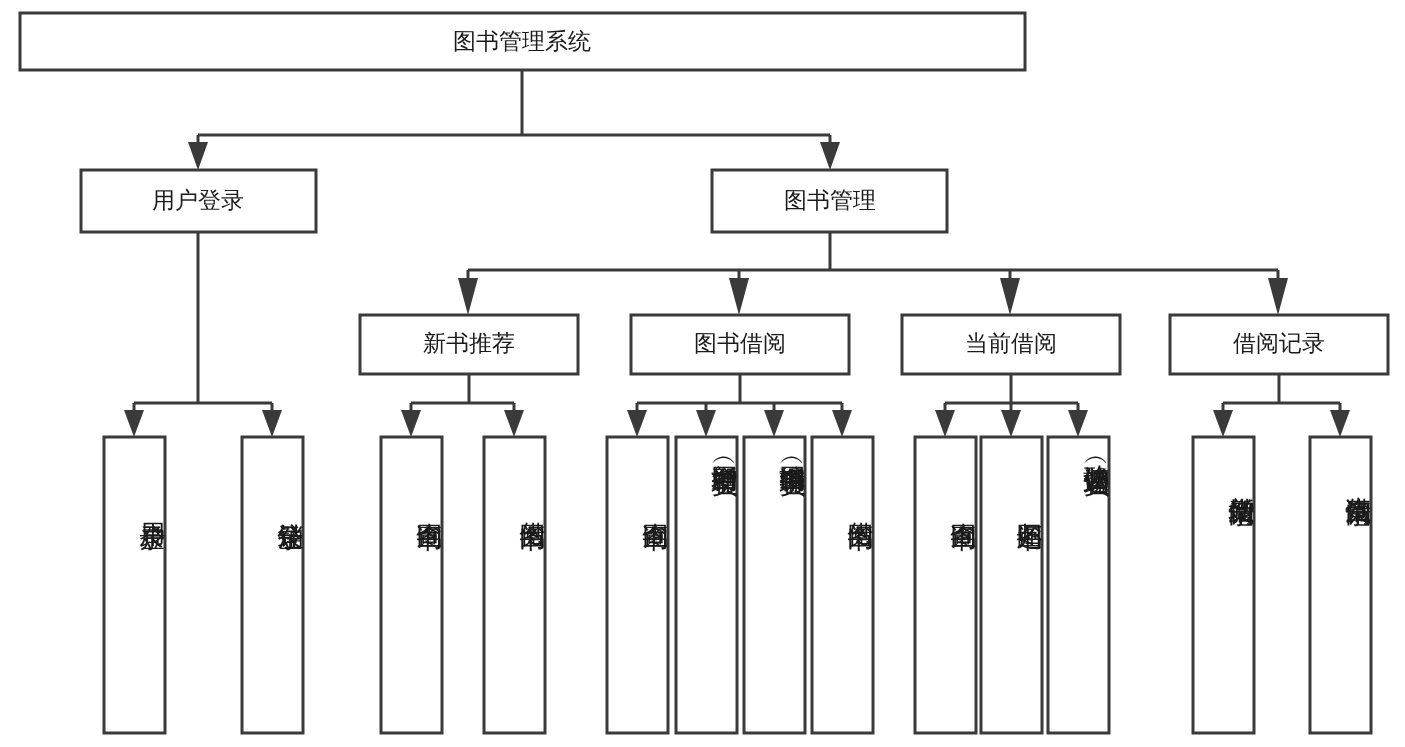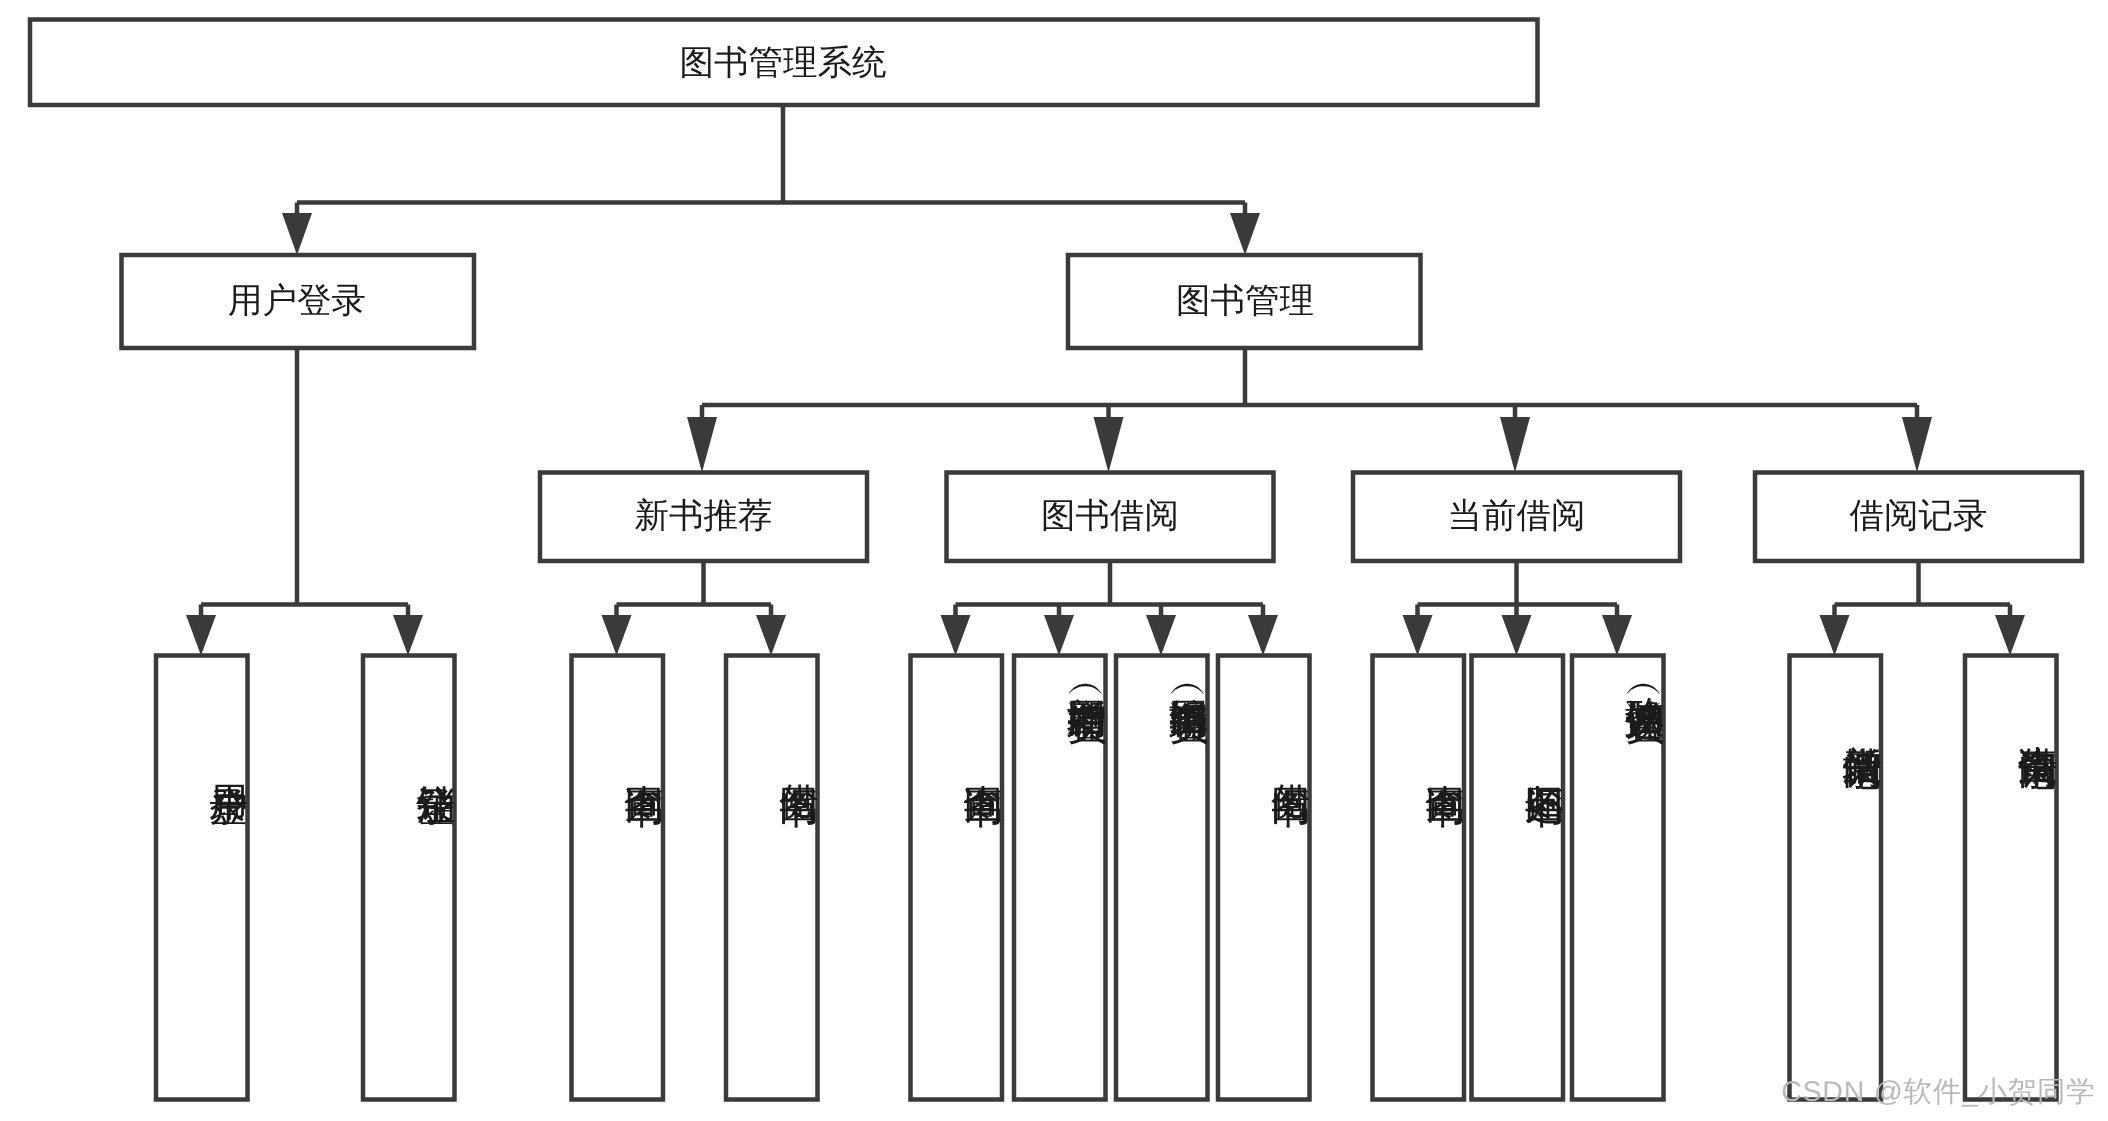--- a/index.html
+++ b/index.html
@@ -198,14 +198,13 @@
     <div class="node-label-v" style="left:813px; top:502px; width:61px; text-align:center;">借阅图书</div>
 
     <div class="node-label-v" style="left:916px; top:502px; width:61px; text-align:center;">查询图书</div>
     <div class="node-label-v" style="left:982px; top:502px; width:61px; text-align:center;">归还图书</div>
     <div class="node-label-v" style="left:1049px; top:444px; width:61px; text-align:center;">确认归还（管理员）</div>
 
     <div class="node-label-v" style="left:1194px; top:476px; width:61px; text-align:center;">新增借阅记录</div>
     <div class="node-label-v" style="left:1311px; top:476px; width:61px; text-align:center;">查询借阅记录</div>
   </div>
 
-  <div class="watermark">CSDN @软件_小贺同学</div>
 </div>
 
 </body></html>

